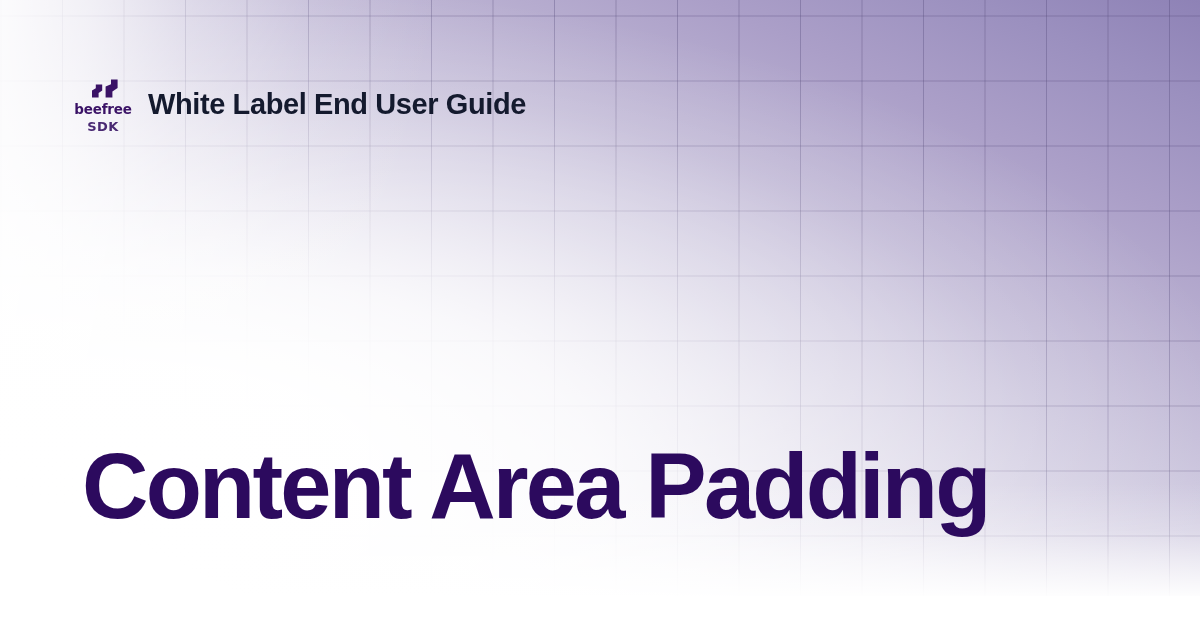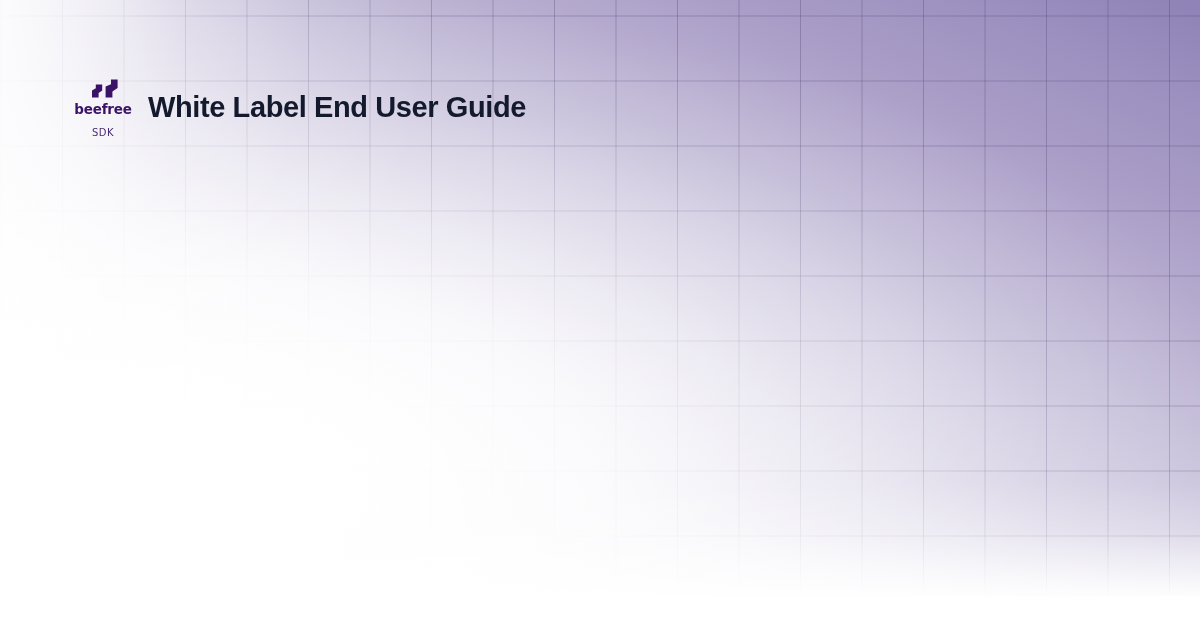--- a/index.html
+++ b/index.html
@@ -139,26 +139,26 @@
     font-family: "DejaVu Sans", sans-serif;
     font-weight: 700;
     font-size: 13.5px;
     line-height: 1;
     letter-spacing: -0.2px;
     color: #3a1266;
     margin-top: 3px;
   }
   .logo-sub {
     font-family: "DejaVu Sans", sans-serif;
-    font-weight: 400;
-    font-size: 10px;
+    font-weight: 700;
+    font-size: 13px;
     line-height: 1;
     letter-spacing: 0.4px;
     color: #4a2a73;
-    margin-top: 11px;
+    margin-top: 3px;
   }
 
   .doc-title {
     font-family: "Liberation Sans", sans-serif;
     font-weight: 700;
     font-size: 29px;
     line-height: 1.1;
     letter-spacing: -0.4px;
     color: #141a2e;
     white-space: nowrap;
@@ -202,14 +202,17 @@
         <path d="M3.0 12.4 L3.0 19.6 L9.6 19.6 L9.6 14.9 L13.2 12.4 L13.2 6.4 L6.8 6.4 L6.8 10.2 Z" fill="#3a1266"></path>
         <path d="M16.6 8.6 L16.6 19.6 L23.4 19.6 L23.4 13.4 L28.6 9.9 L28.6 1.6 L22.0 1.6 L22.0 6.2 Z" fill="#3a1266"></path>
       </svg>
       <span class="logo-word">beefree</span>
       <span class="logo-sub">SDK</span>
     </div>
 
     <div class="doc-title">White Label End User Guide</div>
   </div>
 
+  <div class="hero">
+    <h1 class="hero-title">Content Area Padding</h1>
+  </div>
 
 </div>
 
 </body></html>

